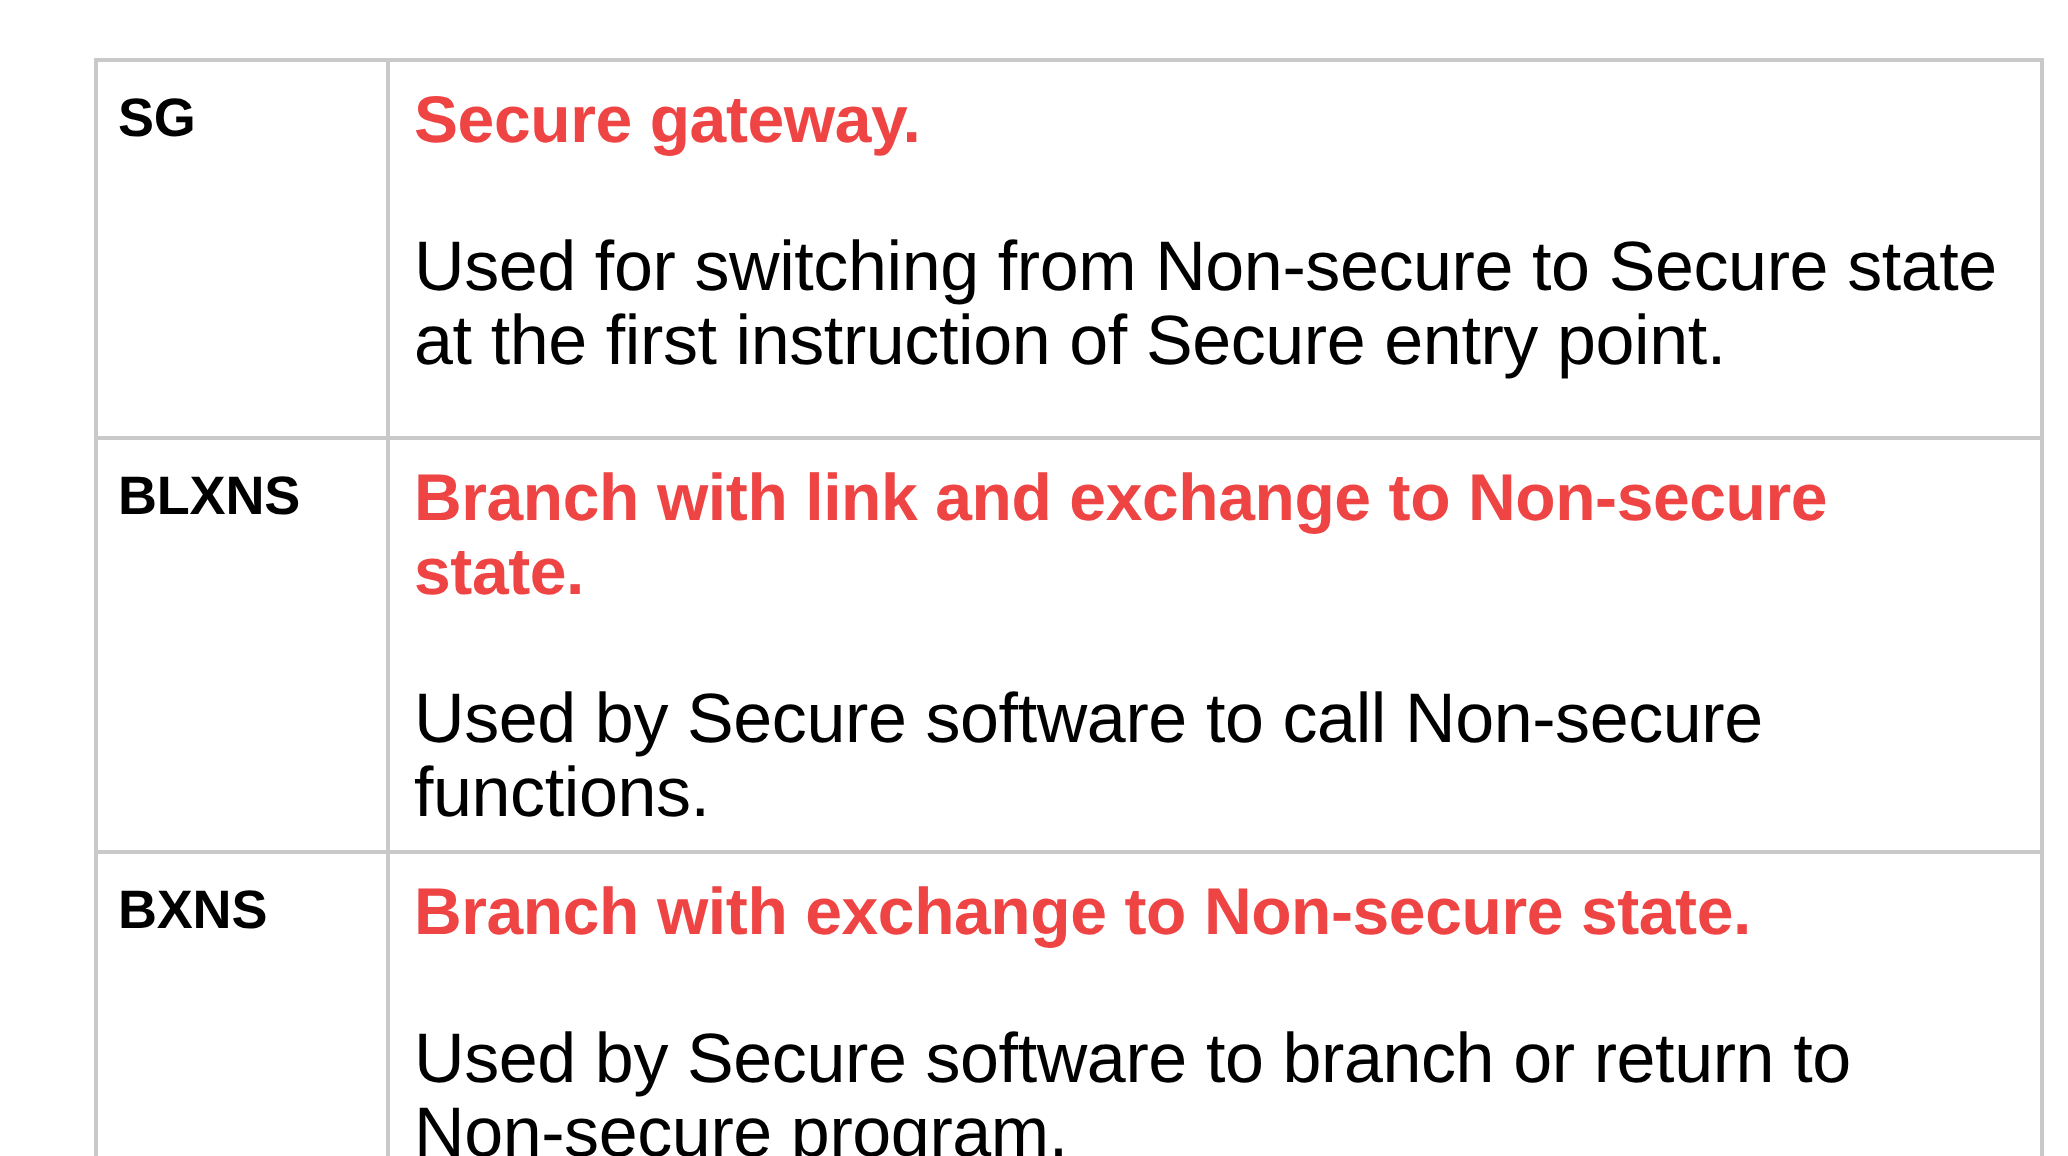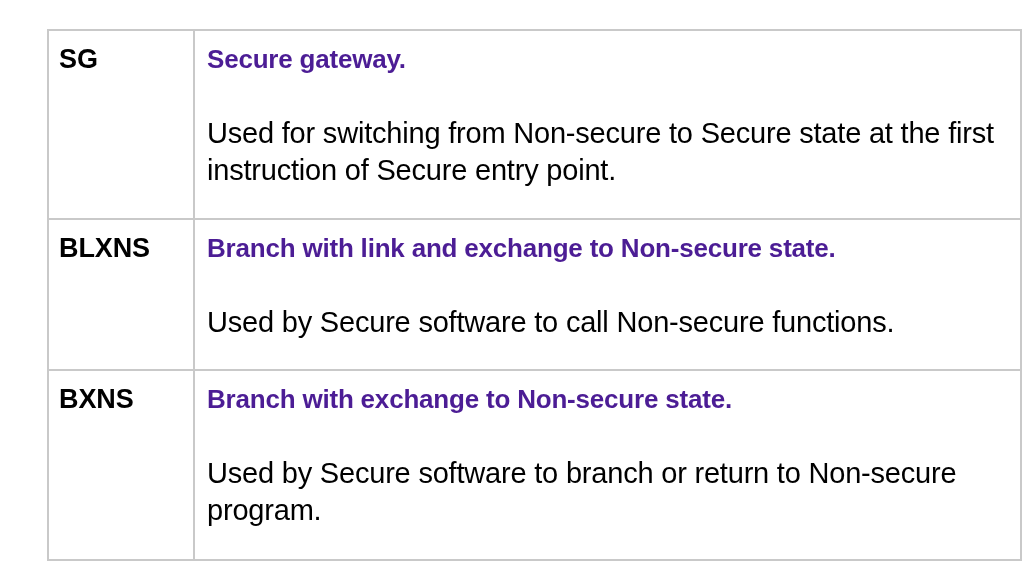--- a/index.html
+++ b/index.html
@@ -52,29 +52,29 @@
   .mnemonic {
     font-size: 27px;
     font-weight: 700;
     line-height: 37px;
     color: #000000;
     letter-spacing: -0.1px;
     white-space: nowrap;
   }
 
   .desc-title {
-    font-size: 26px;
+    font-size: 33px;
     font-weight: 700;
     line-height: 37px;
-    color: #4c1d95;
+    color: #ef4444;
     letter-spacing: -0.2px;
   }
 
   .desc-body {
-    font-size: 29px;
+    font-size: 35px;
     font-weight: 400;
     line-height: 37px;
     color: #000000;
     letter-spacing: -0.2px;
     margin-top: 37px;
   }
 
   
   tr[data-row="0"] td { height: 167px; }
   tr[data-row="1"] td { height: 168px; }

